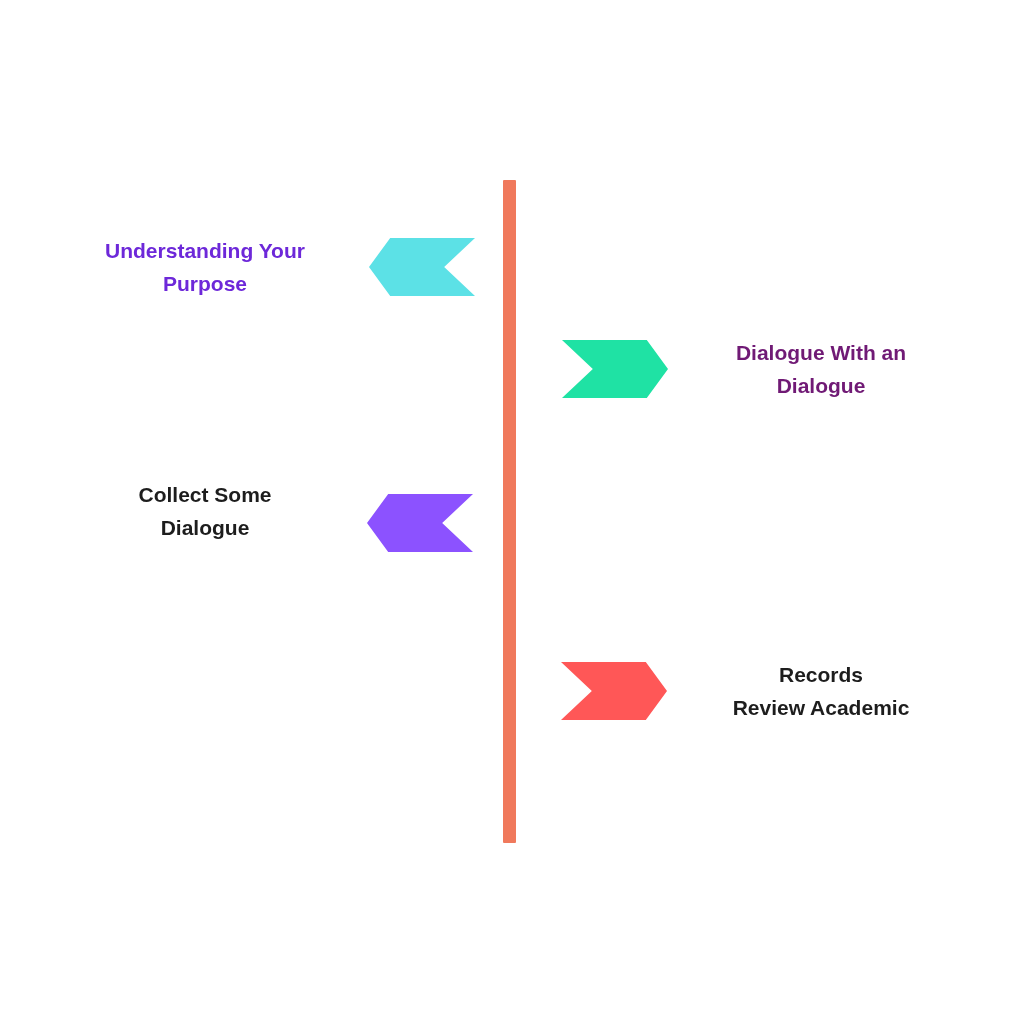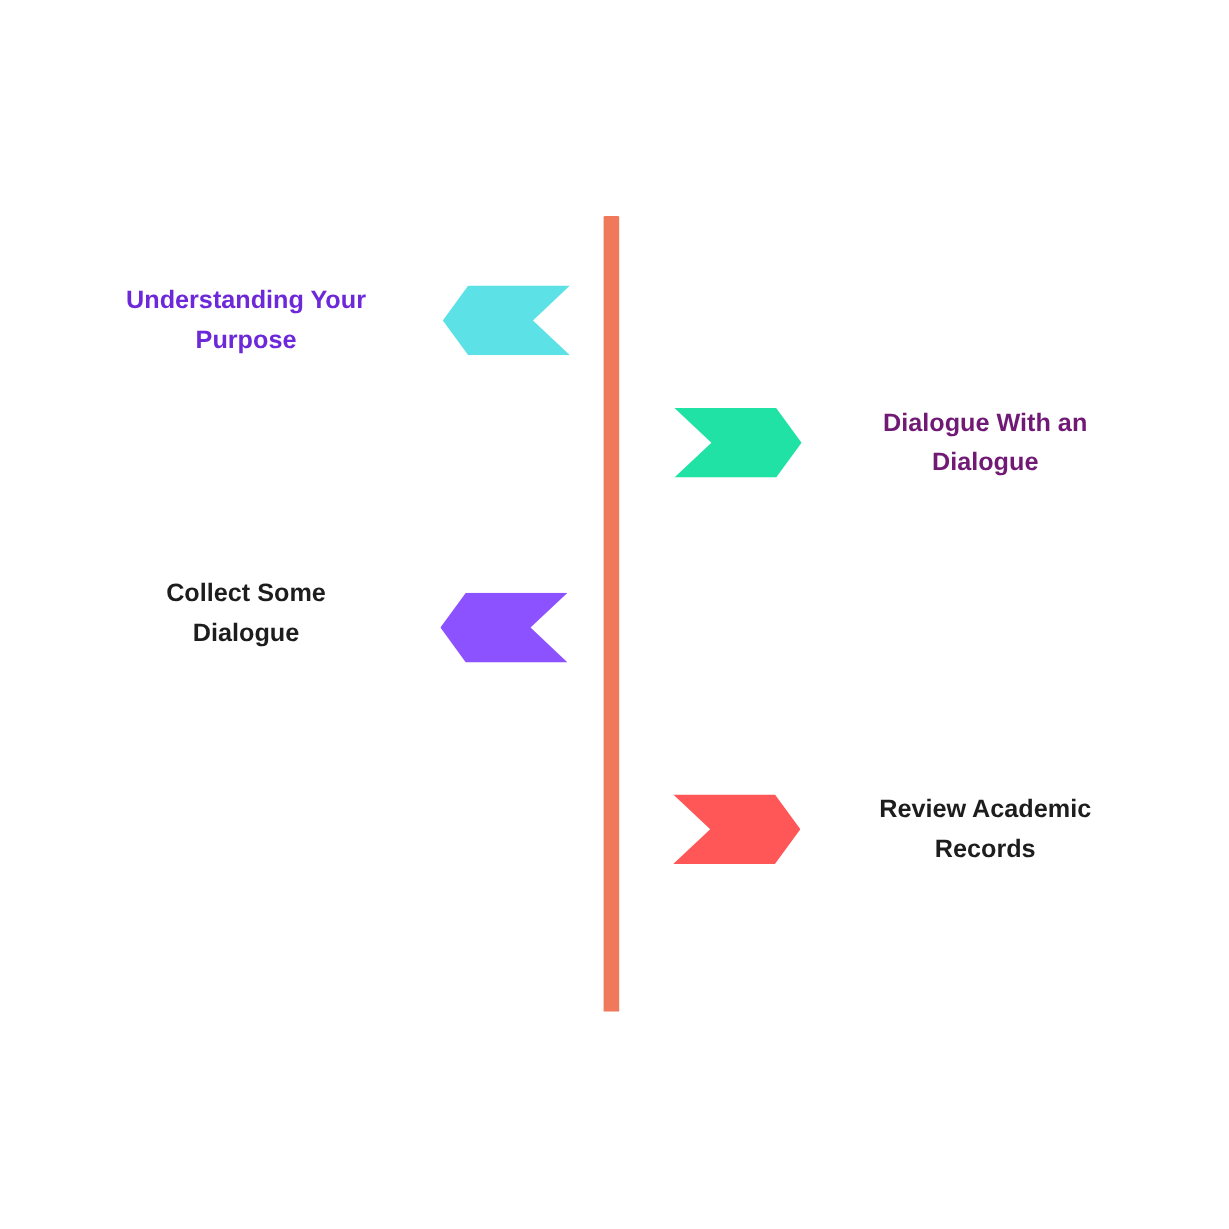--- a/index.html
+++ b/index.html
@@ -88,22 +88,22 @@
     </div>
     <div class="arrow arrow-2">
       <svg viewBox="0 0 110 58" preserveAspectRatio="none">
         <polygon points="0,29 22,0 110,0 78,29 110,58 22,58" fill="#8C52FF"></polygon>
       </svg>
     </div>
   </div>
 
   <div class="item">
     <div class="label label-3" style="color: rgb(29, 29, 29);">
+      <div>Records</div>
       <div>Review Academic</div>
-      <div>Records</div>
     </div>
     <div class="arrow arrow-3">
       <svg viewBox="0 0 110 58" preserveAspectRatio="none">
         <polygon points="110,29 88,58 0,58 32,29 0,0 88,0" fill="#FF5757"></polygon>
       </svg>
     </div>
   </div>
 
 </div>
 

